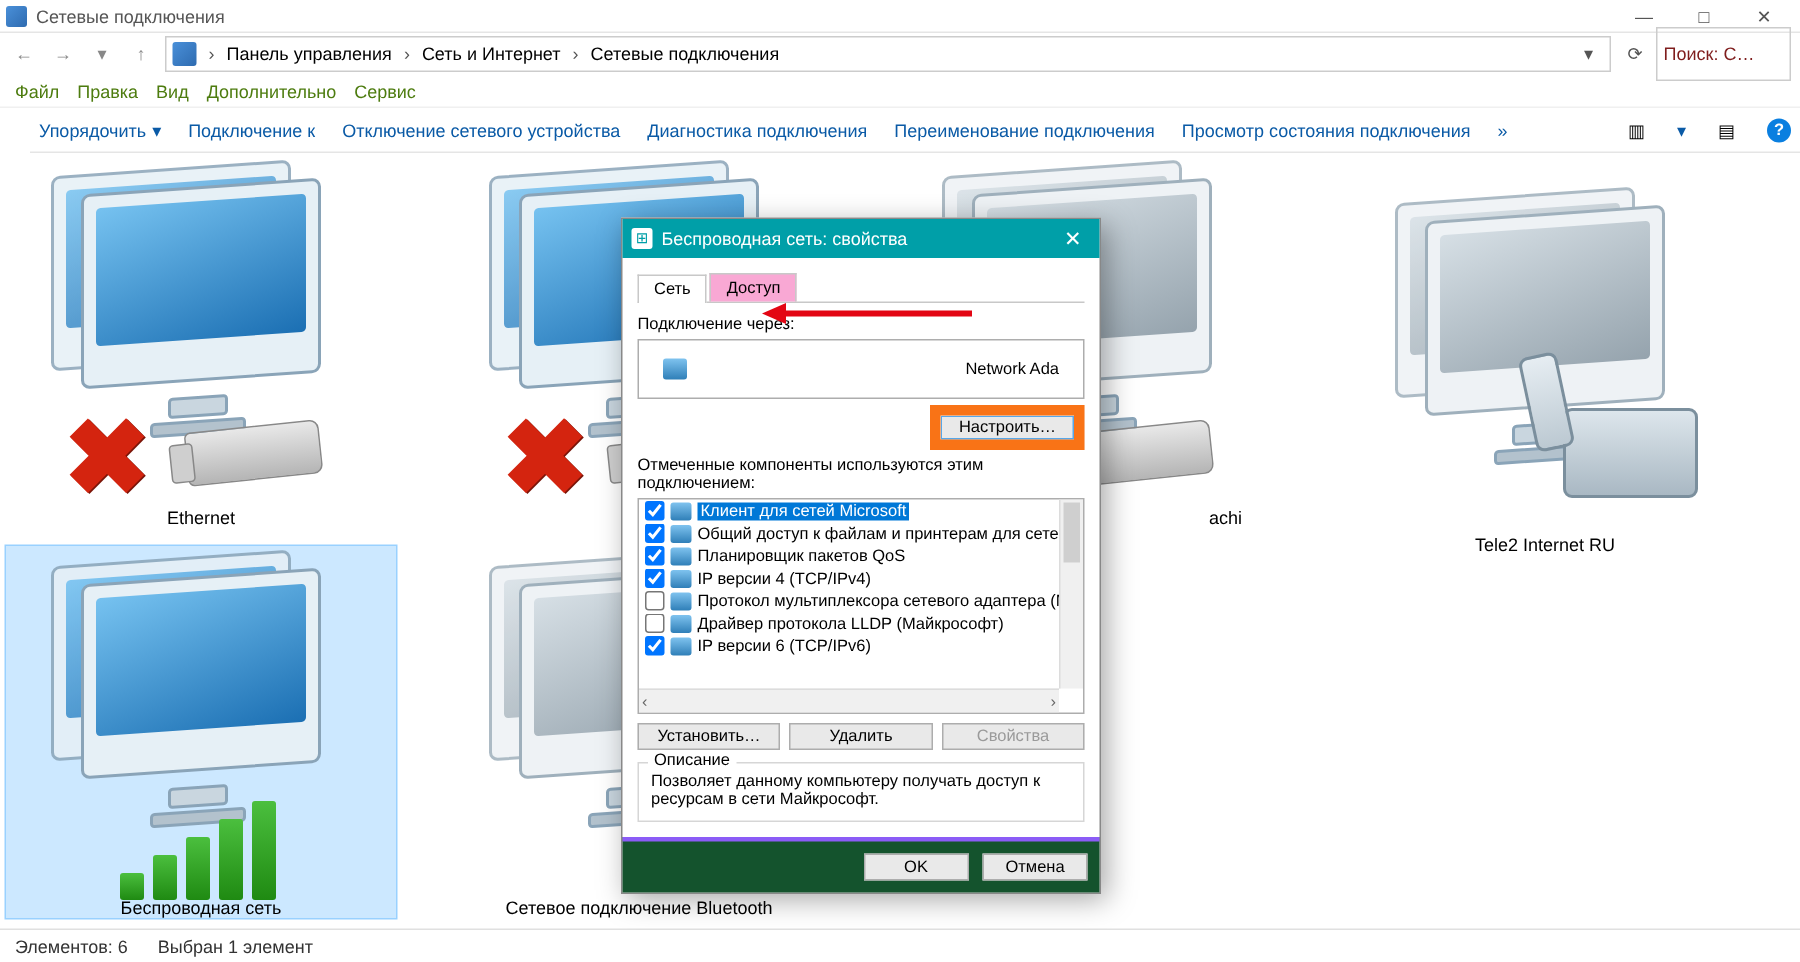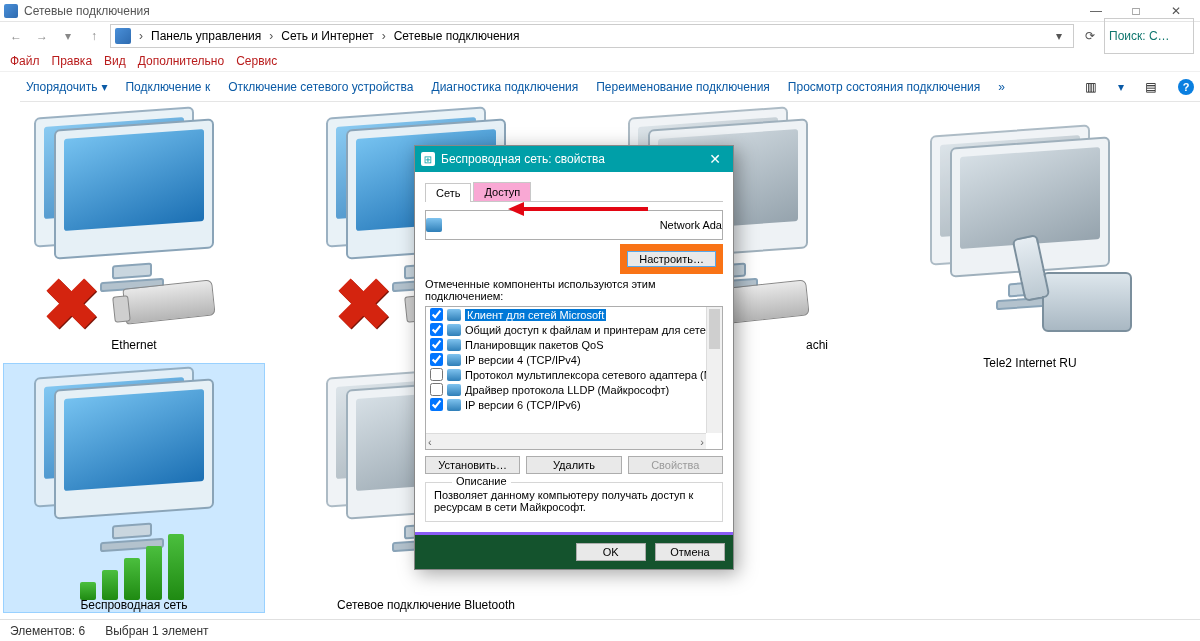--- a/index.html
+++ b/index.html
@@ -13,25 +13,25 @@
 
 
 .addressbar { height: 28px; display: flex; align-items: center; padding: 2px 6px; gap: 6px; }
 .nav-arrow { width: 20px; height: 20px; display:flex; align-items:center; justify-content:center; color:#888; }
 .breadcrumb-box { flex: 1; height: 24px; border: 1px solid #ccc; display: flex; align-items: center; padding: 0 4px; gap: 2px; }
 .breadcrumb-box .bc-icon { width: 16px; height: 16px; background: linear-gradient(135deg,#4a90d9,#2e6bb0); border-radius:2px; margin-right:4px;}
 .crumb { padding: 0 4px; }
 .crumb-sep { color:#555; padding:0 2px;}
 .addr-right { display:flex; gap:4px; align-items:center; }
 .addr-btn { width:20px; height:20px; display:flex; align-items:center; justify-content:center; color:#555;}
-.searchbox { width: 90px; height:36px; border:1px solid #ccc; padding:12px 4px; color:#0f766e; display:flex; align-items:center;}
+.searchbox { width: 90px; height:36px; border:1px solid #ccc; padding:12px 4px; color:#7f1d1d; display:flex; align-items:center;}
 
 
 .menubar { height: 22px; display:flex; align-items:center; gap: 12px; padding: 0 10px; border-bottom: 1px solid #f0f0f0;}
-.menubar span { color:#b91c1c; }
+.menubar span { color:#4d7c0f; }
 
 
 .toolbar { height: 30px; display:flex; align-items:center; padding: 0 6px; gap: 18px; border-bottom:1px solid #e5e5e5;margin-left:20px;}
 .toolbar .tb-item { color: #0a5aa6; display:flex; align-items:center; gap:4px;}
 .toolbar .spacer { flex:1; }
 .toolbar .tb-icon { width:18px; height:18px; display:flex; align-items:center; justify-content:center; }
 .help-icon { width:16px; height:16px; border-radius:50%; background:#0a7fe0; color:#fff; display:flex; align-items:center; justify-content:center; font-size:11px; font-weight:bold;}
 
 
 .content { position:relative; height: 530px; }
@@ -63,39 +63,39 @@
 
 .dialog { position:absolute; left:414px; top:145px; width:320px; background:#fff; border:1px solid #888; box-shadow: 4px 4px 18px rgba(0,0,0,.35); }
 .dlg-title { height:26px; background:#009fa8; color:#fff; display:flex; align-items:center; padding:0 6px; font-size:12px;}
 .dlg-title .dlg-icon{ width:14px;height:14px; background:#fff; margin-right:6px; border-radius:2px; display:flex; align-items:center; justify-content:center; color:#009fa8; font-size:10px;}
 .dlg-title .close{ margin-left:auto; padding:0 6px; font-size:14px;}
 .dlg-body { padding: 6px 10px 10px; font-size:11px; }
 .tabs { display:flex; border-bottom:1px solid #c8c8c8; margin:4px 0 8px;}
 .tab { padding:3px 10px; border:1px solid #c8c8c8; border-bottom:none; background:#fff; position:relative; top:1px; margin-right:2px;}
 .tab.inactive{ background:#f9a8d4; top:0;}
 .field-row { margin:4px 0; }
-.adapter-box { border:1px solid #adadad; height:30px; display:flex; align-items:center; padding:0 0; gap:6px;}
+.adapter-box { border:1px solid #adadad; height:40px; display:flex; align-items:center; padding:0 16px; gap:6px;}
 .adapter-box .ic{ width:16px;height:14px; background:linear-gradient(#7fc3ef,#2f7fb8); border-radius:2px;}
 .btn { border:1px solid #adadad; background:#e9e9e9; padding:2px 12px; font-size:11px;}
 .btn.default{ border:7px solid #f97316; box-shadow:inset 0 0 0 1px #58a7e8;}
 .btn[disabled]{ color:#9a9a9a;}
 .right { text-align:right; }
 .listbox { border:1px solid #adadad; height:144px; overflow:hidden; position:relative; margin:2px 0 6px;}
 .listbox .scroll{ position:absolute; top:0; right:0; bottom:16px; width:16px; background:#f0f0f0; border-left:1px solid #dcdcdc;}
 .listbox .hscroll{ position:absolute; left:0; right:16px; bottom:0; height:16px; background:#f0f0f0; border-top:1px solid #dcdcdc; display:flex; justify-content:space-between; align-items:center; padding:0 2px; color:#666;}
 .listbox .scroll .thumb{ position:absolute; top:2px; left:2px; right:2px; height:40px; background:#cfcfcf;}
 .li-row{ display:flex; align-items:center; gap:4px; padding:1px 4px; white-space:nowrap;}
 .li-row input{ margin:0;}
 .li-row .ic2{ width:14px; height:12px; background:linear-gradient(#7fc3ef,#2f7fb8); border-radius:2px; flex-shrink:0;}
 .li-row.sel{ color:#fff;}
 .li-row.sel .txt{ background:#0078d7; padding:0 2px;}
 .btn-row{ display:flex; gap:6px; margin:4px 0 8px;}
 .btn-row .btn{ flex:1; text-align:center;}
 .groupbox{ border:1px solid #d6d6d6; padding:6px 8px 8px; position:relative; margin-top:6px;}
-.groupbox .legend{ position:absolute; top:-8px; left:6px; background:#fff; padding:0 4px;margin-left:20px;}
+.groupbox .legend{ position:absolute; top:-8px; left:6px; background:#fff; padding:0 4px;}
 .dlg-footer{ background:#14532d; padding:8px; text-align:right; border-top:3px solid #8b5cf6;}
 .dlg-footer .btn{ min-width:70px; margin-left:6px;}
 
 
 .arrow-annot{ position:absolute; left:508px; top:202px; width:140px; height:14px; pointer-events:none;}
 .arrow-annot .shaft{ position:absolute; left:14px; right:0; top:5px; height:4px; background:#e30613;}
 .arrow-annot .head{ position:absolute; left:0; top:0; width:0;height:0; border-right:16px solid #e30613; border-top:7px solid transparent; border-bottom:7px solid transparent;}
 </style>
 </head>
 <body>
@@ -267,20 +267,21 @@
   <div class="dlg-title">
     <div class="dlg-icon">⊞</div>
     <span>Беспроводная сеть: свойства</span>
     <span class="close">✕</span>
   </div>
   <div class="dlg-body">
     <div class="tabs">
       <div class="tab">Сеть</div>
       <div class="tab inactive">Доступ</div>
     </div>
+    <div class="field-row">Подключение через:</div>
     <div class="adapter-box">
       <div class="ic"></div>
       <span style="flex:1"></span>
       <span>Network Ada</span>
     </div>
     <div class="field-row right">
       <button class="btn default">Настроить…</button>
     </div>
     <div class="field-row">Отмеченные компоненты используются этим подключением:</div>
     <div class="listbox">

